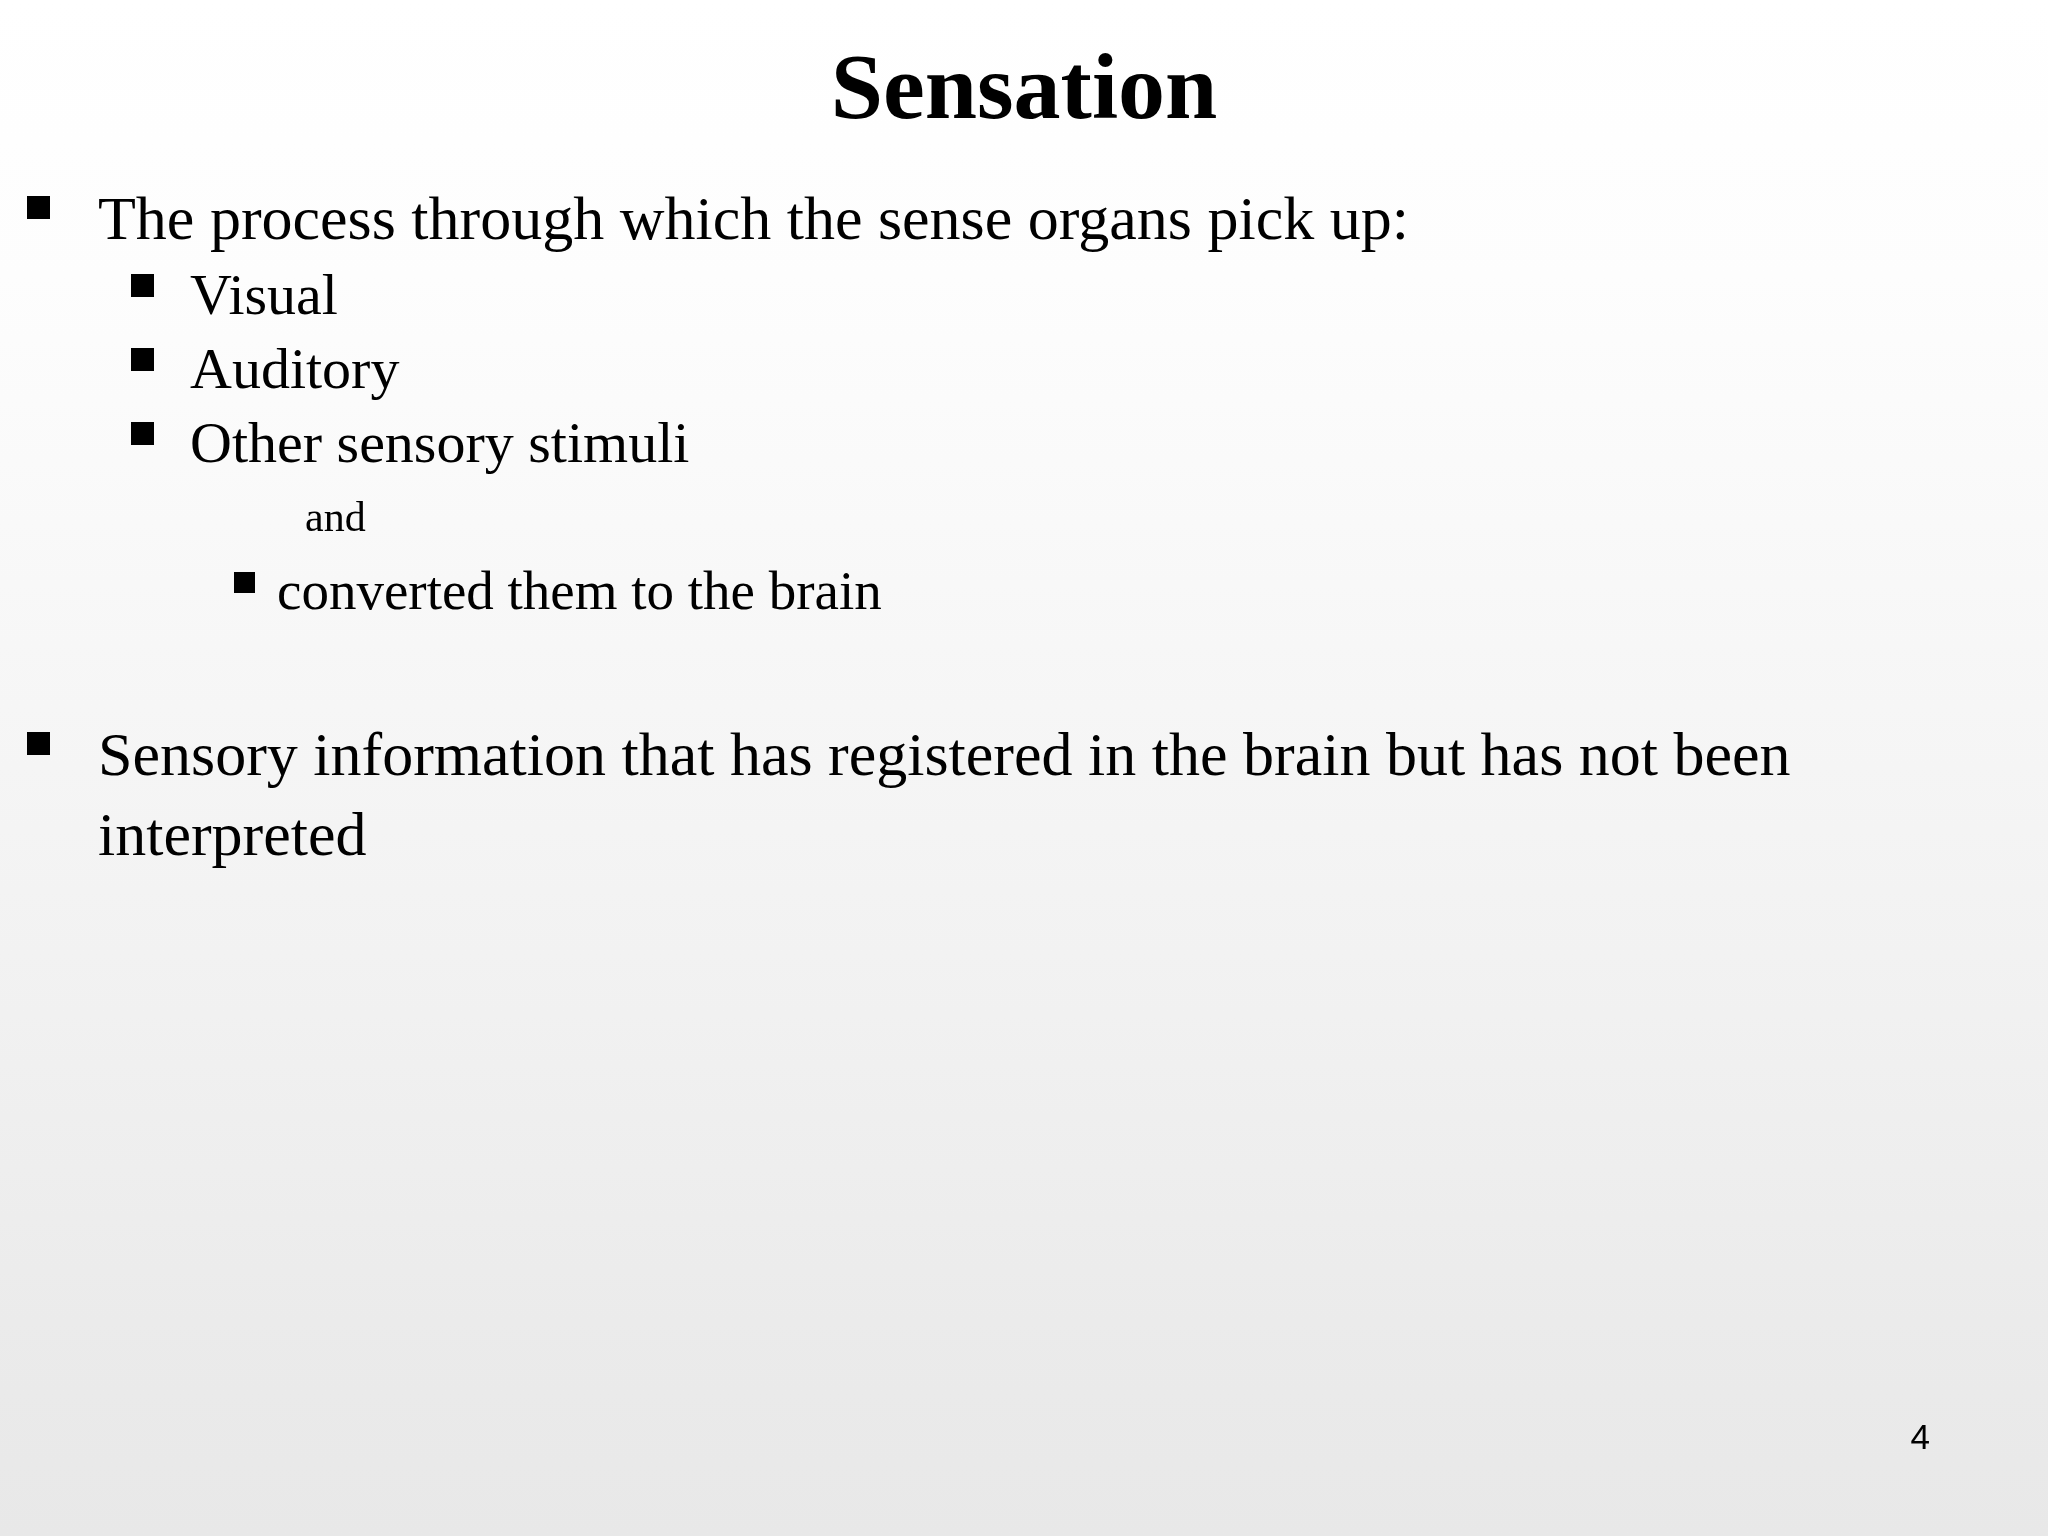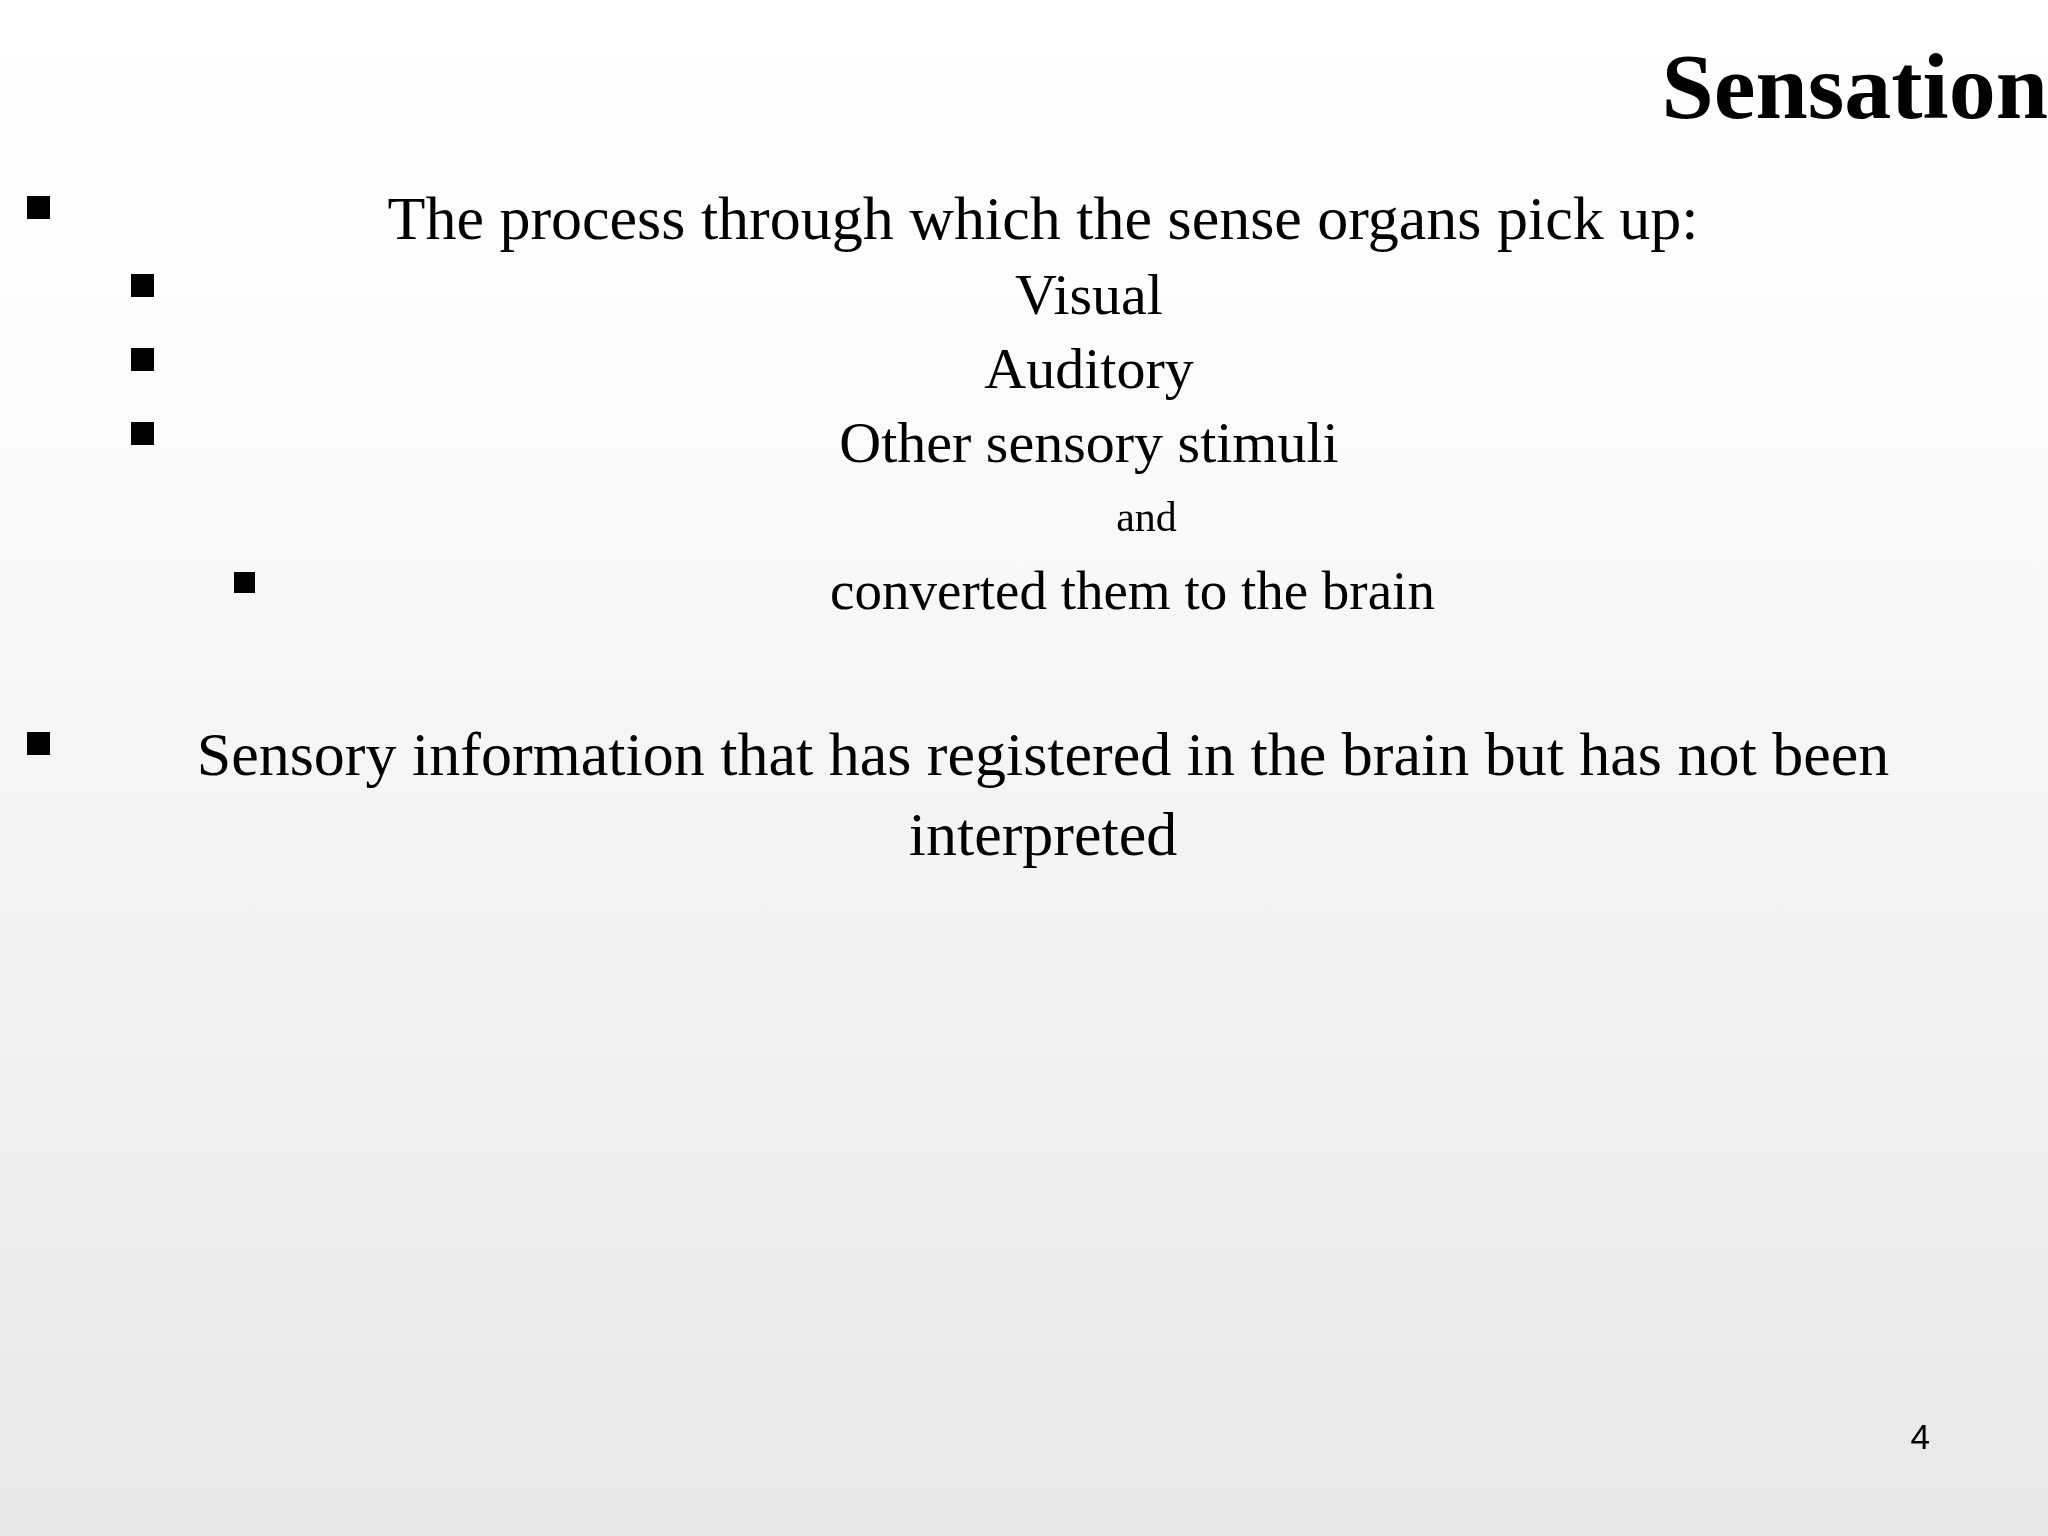--- a/index.html
+++ b/index.html
@@ -16,36 +16,35 @@
     font-family: "Liberation Serif", "DejaVu Serif", serif;
     color: #000000;
   }
 
   
   #slide-title {
     position: absolute;
     top: 34px;
     left: 0;
     width: 2048px;
-    text-align: right;
+    text-align: center;
     font-family: "Liberation Serif", "DejaVu Serif", serif;
     font-weight: bold;
     font-size: 94px;
     line-height: 104px;
     letter-spacing: 0px;
     color: #000000;
   }
 
   
   #body {
     position: absolute;
     top: 178px;
     left: 0;
     width: 2048px;
-    text-align: center;
   }
 
   .bullet-row {
     position: relative;
     display: block;
     color: #000000;
   }
 
   .bullet-row .marker {
     position: absolute;

